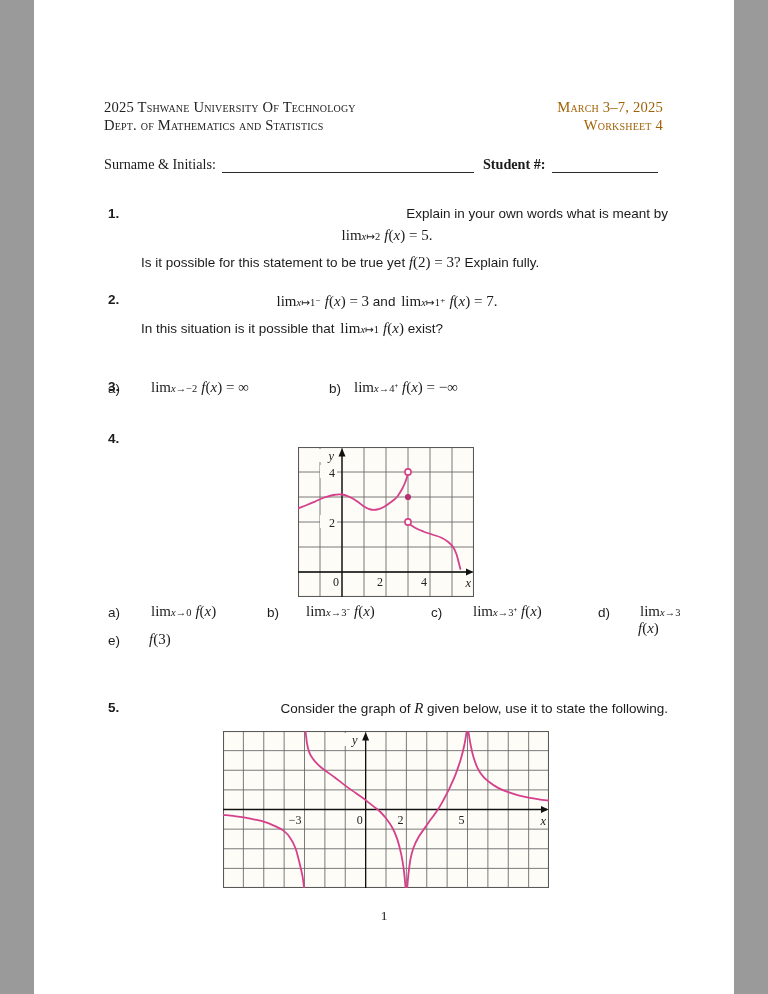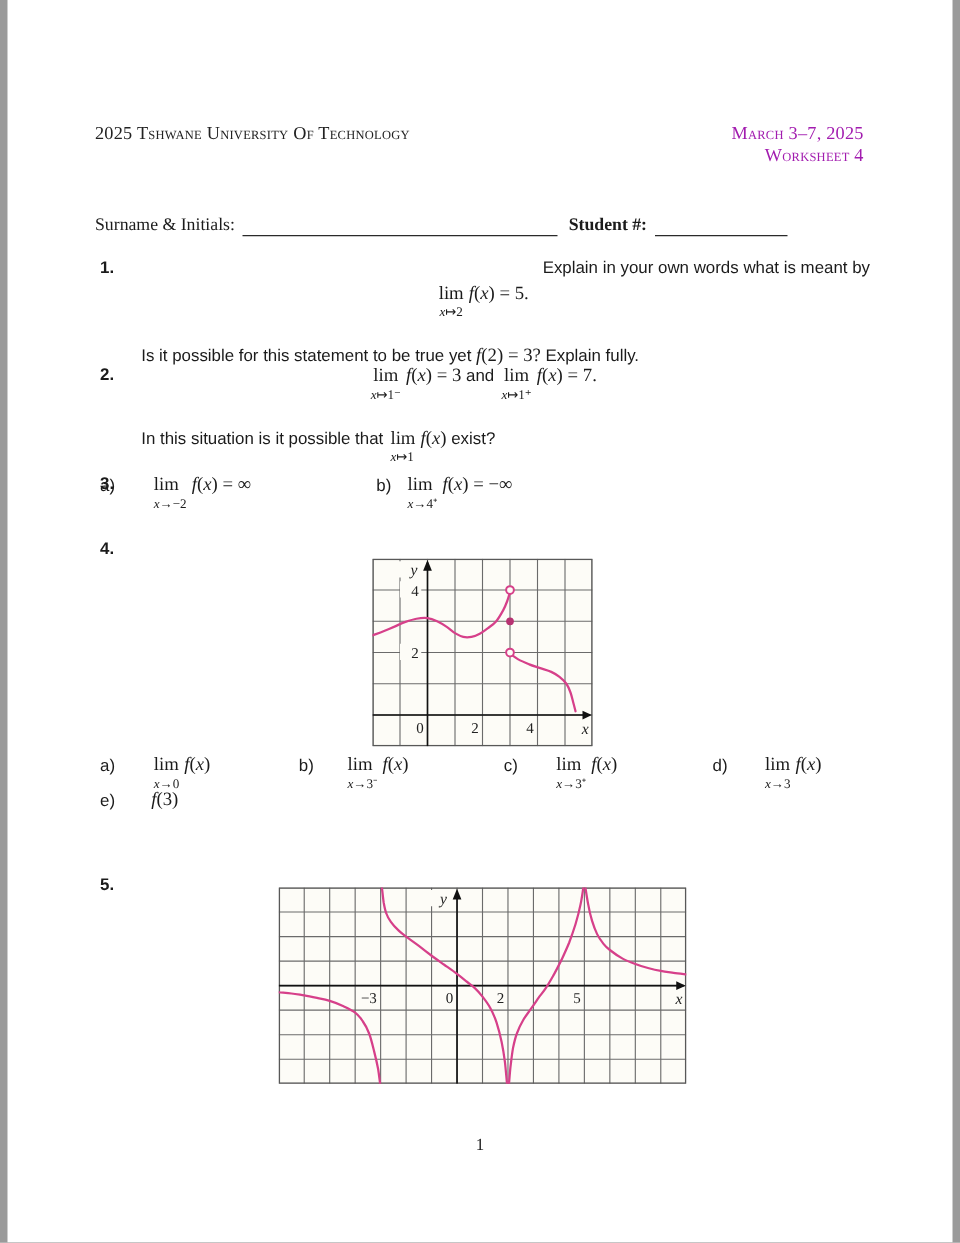--- a/index.html
+++ b/index.html
@@ -1,44 +1,44 @@
 <!DOCTYPE html>
 <html><head>
 <meta charset="utf-8">
 <style>
   html,body{margin:0;padding:0;background:#9a9a9a;}
-  .page{position:relative;width:756px;height:994px;margin:0 auto;background:#ffffff;
+  .page{position:relative;width:700px;height:994px;margin:0 auto;background:#ffffff;
         font-family:"Liberation Sans",sans-serif;color:#1b1b1b;overflow:hidden;}
 
   
   .header-left{position:absolute;left:70px;top:99px;font-family:"Liberation Serif",serif;
     font-variant:small-caps;font-size:14.6px;line-height:17.5px;color:#222;letter-spacing:.2px;}
   .header-right{position:absolute;right:71px;top:99px;text-align:right;font-family:"Liberation Serif",serif;
-    font-variant:small-caps;font-size:14.6px;line-height:17.5px;color:#a21caf;letter-spacing:.2px;margin-left:20px;}
-
-  
-  .student-row{position:absolute;left:70px;right:71px;top:172px;font-family:"Liberation Serif",serif;
+    font-variant:small-caps;font-size:14.6px;line-height:17.5px;color:#a16207;letter-spacing:.2px;margin-left:20px;}
+
+  
+  .student-row{position:absolute;left:70px;right:71px;top:156px;font-family:"Liberation Serif",serif;
     font-size:14.2px;display:flex;align-items:flex-end;}
   .blank{display:inline-block;border-bottom:1.1px solid #2a2a2a;height:15px;}
   .blank1{width:252px;margin-left:6px;}
   .blank2{width:106px;margin-left:6px;}
   .stud-label{margin-left:9px;font-weight:bold;}
 
   
   .q{position:absolute;left:70px;right:66px;}
   .qnum{position:absolute;left:4px;top:0;font-weight:bold;font-size:13.5px;line-height:20px;}
   .qbody{margin-left:37px;font-size:13.5px;line-height:20px;text-align:right;}
   .eqline{text-align:center;margin-top:2px;line-height:17px;}
-  .follow{margin-left:37px;font-size:13.5px;line-height:20px;margin-top:19px;}
+  .follow{margin-left:37px;font-size:13.5px;line-height:20px;margin-top:8px;}
 
   
   .mr{font-family:"Liberation Serif",serif;font-size:15px;}
   .mi{font-family:"Liberation Serif",serif;font-style:italic;font-size:15px;}
   .txt{font-family:"Liberation Sans",sans-serif;font-size:13.5px;}
-  .limstack{display:inline-flex;flex-direction:column;margin:0 4px 0 2px;line-height:1;}
+  .limstack{display:inline-flex;flex-direction:row;align-items:center;margin:0 4px 0 2px;line-height:1;}
   .limword{font-family:"Liberation Serif",serif;font-size:15px;line-height:15px;}
   .limsub{line-height:10px;margin-top:1px;white-space:nowrap;}
   .limsub span{font-size:10.5px !important;}
 
   
   .parts{position:relative;height:28px;margin-top:2px;font-size:13.5px;}
   .parts .plabel{position:absolute;top:0;line-height:20px;}
   .parts .peq{position:absolute;top:0;line-height:17px;}
 
   
@@ -49,20 +49,21 @@
   .page-number{position:absolute;left:0;right:0;top:908px;text-align:center;
     font-family:"Liberation Serif",serif;font-size:13.5px;color:#222;}
 </style>
 </head>
 <body>
 
 <div class="page">
 
   <div class="header-left">
     <div>2025 Tshwane University Of Technology</div>
+    <div>Dept. of Mathematics and Statistics</div>
   </div>
   <div class="header-right">
     <div>March 3–7, 2025</div>
     <div>Worksheet 4</div>
   </div>
 
   <div class="student-row">
     <span>Surname &amp; Initials:</span>
     <span class="blank blank1"></span>
     <span class="stud-label">Student #:</span>
@@ -176,20 +177,21 @@
           </span><span class="mi">f</span><span class="mr">(</span><span class="mi">x</span><span class="mr">)</span></span>
     </div>
     <div class="parts" style="margin-top:0;height:22px;">
       <span class="plabel" style="left:4px;">e)</span>
       <span class="peq" style="left:45px;"><span class="mi">f</span><span class="mr">(3)</span></span>
     </div>
   </div>
 
   <div class="q" style="top:698px;">
     <div class="qnum">5.</div>
+    <div class="qbody"><span class="txt">Consider the graph of </span><span class="mi">R</span><span class="txt"> given below, use it to state the following.</span></div>
     <div class="graphwrap" style="margin-top:12px;">
       <svg width="326" height="157">
           <rect x="0" y="0" width="326" height="157" fill="#fdfcf7"></rect>
           <line x1="0" y1="0" x2="0" y2="157" stroke="#6b6b6b" stroke-width="0.9"></line>
           <line x1="20.375" y1="0" x2="20.375" y2="157" stroke="#6b6b6b" stroke-width="0.9"></line>
           <line x1="40.75" y1="0" x2="40.75" y2="157" stroke="#6b6b6b" stroke-width="0.9"></line>
           <line x1="61.125" y1="0" x2="61.125" y2="157" stroke="#6b6b6b" stroke-width="0.9"></line>
           <line x1="81.5" y1="0" x2="81.5" y2="157" stroke="#6b6b6b" stroke-width="0.9"></line>
           <line x1="101.875" y1="0" x2="101.875" y2="157" stroke="#6b6b6b" stroke-width="0.9"></line>
           <line x1="122.25" y1="0" x2="122.25" y2="157" stroke="#6b6b6b" stroke-width="0.9"></line>

